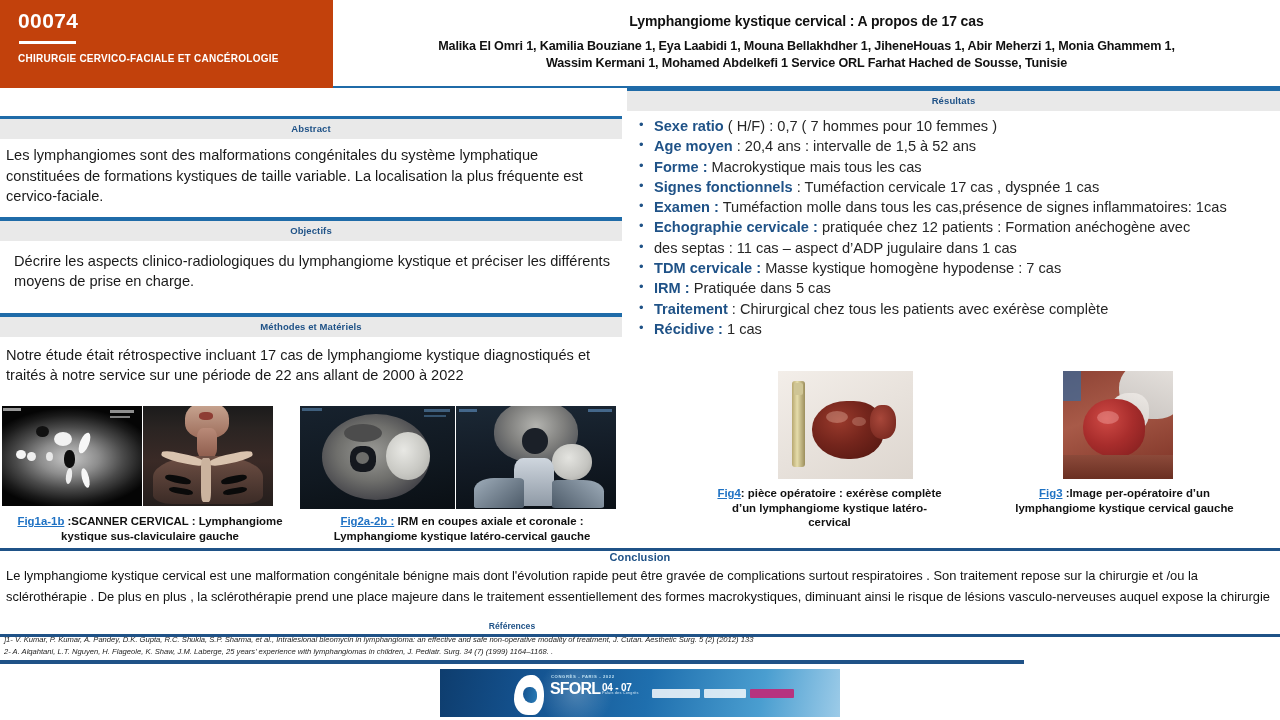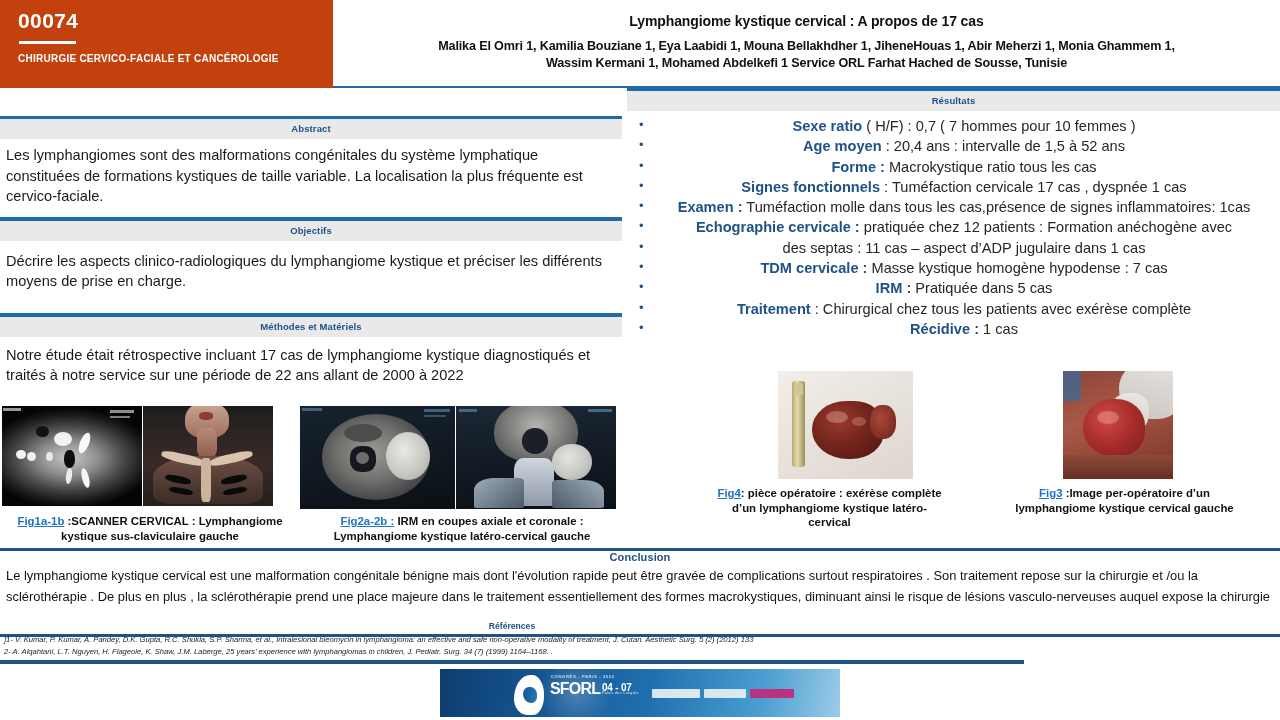--- a/index.html
+++ b/index.html
@@ -31,27 +31,27 @@
   
   .columns { position: absolute; top: 88px; left: 0; width: 1280px; height: 458px; }
   .col-left  { position: absolute; left: 0;   top: 0; width: 622px; height: 458px; margin-top: 28px; }
   .col-right { position: absolute; left: 627px; top: 0; width: 653px; height: 458px; }
 
   
   .band { width: 100%; background: #e9e9e9; border-top: 4px solid #1f6ba8; text-align: center; }
   .band-title { font-size: 9.5px; font-weight: bold; color: #1f5287; line-height: 11px; padding: 4px 0 5px 0; letter-spacing: 0.1px; }
 
   .body-text { font-size: 14.6px; color: #1a1a1a; line-height: 20.5px; padding: 6px 8px 4px 6px; }
-  .body-text.indent { padding-left: 6px; }
+  .body-text.indent { padding-left: 14px; }
 
   
   ul.results { list-style: none; padding: 5px 6px 0 10px; margin: 0; }
   ul.results li {
     position: relative; font-size: 14.6px; color: #262626; line-height: 20.3px;
-    padding-left: 17px; margin-bottom: 0px; text-align: center;
+    padding-left: 17px; margin-bottom: 0px;
   }
   ul.results li::before {
     content: "\2022"; position: absolute; left: 2px; top: -1px;
     color: #1f5287; font-size: 13px; line-height: 20.3px;
   }
   .k { color: #1f5287; font-weight: bold; }
 
   
   .fig-row-left { position: absolute; left: 0; top: 290px; width: 622px; height: 168px; }
   .imgbox { position: absolute; overflow: hidden; background: #000; }
@@ -208,21 +208,21 @@
 
     <div class="col-right">
 
       <div class="band" style="border-top-width:3px;">
         <div class="band-title">Résultats</div>
       </div>
 
       <ul class="results">
         <li><span class="k">Sexe ratio</span><span> ( H/F) : 0,7 ( 7 hommes pour 10 femmes )</span></li>
         <li><span class="k">Age moyen</span><span> : 20,4 ans : intervalle de 1,5 à 52 ans</span></li>
-        <li><span class="k">Forme :</span><span> Macrokystique ratio tous les cas</span></li>
+        <li><span class="k">Forme :</span><span> Macrokystique mais tous les cas</span></li>
         <li><span class="k">Signes fonctionnels</span><span> : Tuméfaction cervicale 17 cas , dyspnée 1 cas</span></li>
         <li><span class="k">Examen :</span><span> Tuméfaction molle dans tous les cas,présence de signes inflammatoires: 1cas</span></li>
         <li><span class="k">Echographie cervicale :</span><span> pratiquée chez 12 patients : Formation anéchogène avec</span></li>
         <li><span class="k"></span><span>des septas : 11 cas – aspect d’ADP jugulaire dans 1 cas</span></li>
         <li><span class="k">TDM cervicale :</span><span> Masse kystique homogène hypodense : 7 cas</span></li>
         <li><span class="k">IRM :</span><span> Pratiquée dans 5 cas</span></li>
         <li><span class="k">Traitement</span><span> : Chirurgical chez tous les patients avec exérèse complète</span></li>
         <li><span class="k">Récidive :</span><span> 1 cas</span></li>
       </ul>
 

